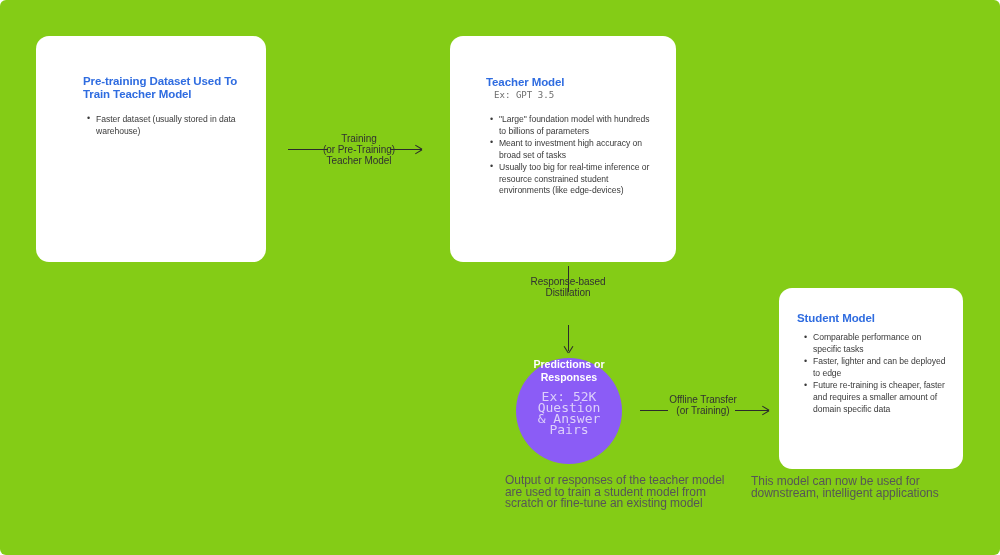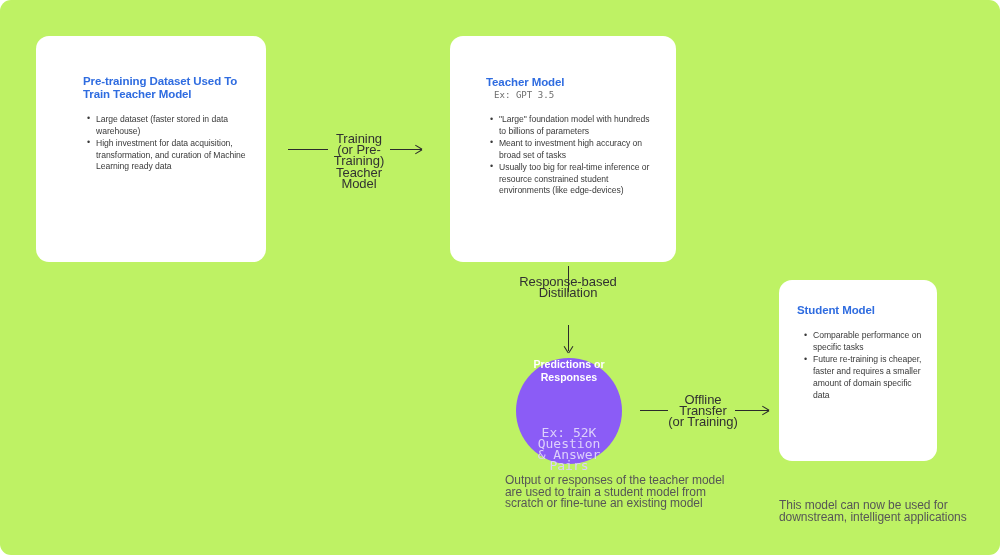--- a/index.html
+++ b/index.html
@@ -13,34 +13,34 @@
     overflow: hidden;
     font-family: "Liberation Sans", sans-serif;
   }
 
   #canvas {
     position: absolute;
     left: 0;
     top: 0;
     width: 1000px;
     height: 555px;
-    background: #bef264;
-    border-radius: 11px;
+    background: #84cc16;
+    border-radius: 6px;
   }
 
   
   .card {
     position: absolute;
     background: #ffffff;
     border-radius: 13px;
     box-sizing: border-box;
   }
   #card-dataset   { left: 36px;  top: 36px;  width: 230px; height: 226px; }
   #card-teacher   { left: 450px; top: 36px;  width: 226px; height: 226px; }
-  #card-student   { left: 779px; top: 280px; width: 158px; height: 181px; }
+  #card-student   { left: 779px; top: 288px; width: 184px; height: 181px; }
 
   .card-inner {
     position: absolute;
   }
   #card-dataset .card-inner { left: 47px; top: 39px; right: 16px; }
   #card-teacher .card-inner { left: 36px; top: 40px; right: 22px; }
   #card-student .card-inner { left: 18px; top: 24px; right: 12px; }
 
   .card-title {
     color: #2f6ce0;
@@ -57,21 +57,21 @@
     line-height: 11.6px;
     margin: 1px 0 0 8px;
     white-space: pre-line;
   }
 
   ul.bullets {
     margin: 12px 0 0 0;
     padding: 0 0 0 13px;
     list-style: none;
   }
-  #card-student ul.bullets { margin-top: 13px; padding-left: 16px; }
+  #card-student ul.bullets { margin-top: 7px; padding-left: 16px; }
   ul.bullets li {
     position: relative;
     color: #3a3a3a;
     font-size: 8.6px;
     line-height: 11.9px;
     margin-bottom: 0px;
     letter-spacing: -0.05px;
   }
   ul.bullets li::before {
     content: "\2022";
@@ -89,21 +89,20 @@
     top: 358px;
     width: 106px;
     height: 106px;
     border-radius: 50%;
     background: #8b5cf6;
     display: flex;
     flex-direction: column;
     align-items: center;
     justify-content: flex-start;
     text-align: center;
-    gap: 36px;
   }
   #circle-predictions .circ-title {
     color: #ffffff;
     font-weight: bold;
     font-size: 10.6px;
     line-height: 13.4px;
     white-space: pre-line;
   }
   #circle-predictions .circ-sub {
     margin-top: 6px;
@@ -117,30 +116,30 @@
   
   .caption {
     position: absolute;
     color: #565656;
     font-size: 12px;
     line-height: 11.6px;
     white-space: pre-line;
     letter-spacing: -0.05px;
   }
   #caption-circle  { left: 505px; top: 475px; width: 230px; }
-  #caption-student { left: 779px; top: 476px; width: 200px; margin-top: 24px; }
+  #caption-student { left: 751px; top: 476px; width: 200px; }
 
   
   .conn { position: absolute; }
 
   .conn-label {
     position: absolute;
     text-align: center;
     color: #313131;
-    font-size: 13px;
+    font-size: 10px;
     line-height: 11.2px;
     white-space: pre-line;
     letter-spacing: -0.05px;
   }
 
   .hline {
     position: absolute;
     height: 0;
     border-top: 1.2px solid #2b2b2b;
   }
@@ -205,22 +204,21 @@
 </head>
 <body>
 
 <div id="canvas">
 
   <div class="card" id="card-dataset">
     <div class="card-inner">
       <div class="card-title">Pre-training Dataset Used
 To Train Teacher Model</div>
       <ul class="bullets">
-        <li>Large dataset (faster stored in data warehouse)</li>
-        <li>High investment for data acquisition, transformation, and curation of Machine Learning ready data</li>
+        <li>Faster dataset (usually stored in data warehouse)</li>
       </ul>
     </div>
   </div>
 
   <div class="conn" id="conn-training">
     <div class="hline seg-a"></div>
     <div class="hline seg-b"></div>
     <div class="arrowhead-right head"></div>
     <div class="conn-label">Training
 (or Pre-Training)
@@ -260,20 +258,21 @@
     <div class="arrowhead-right head"></div>
     <div class="conn-label">Offline Transfer
 (or Training)</div>
   </div>
 
   <div class="card" id="card-student">
     <div class="card-inner">
       <div class="card-title">Student Model</div>
       <ul class="bullets">
         <li>Comparable performance on specific tasks</li>
+        <li>Faster, lighter and can be deployed to edge</li>
         <li>Future re-training is cheaper, faster and requires a smaller amount of domain specific data</li>
       </ul>
     </div>
   </div>
 
   <div class="caption" id="caption-circle">Output or responses of the teacher model
 are used to train a student model from
 scratch or fine-tune an existing model</div>
   <div class="caption" id="caption-student">This model can now be used for
 downstream, intelligent applications</div>

